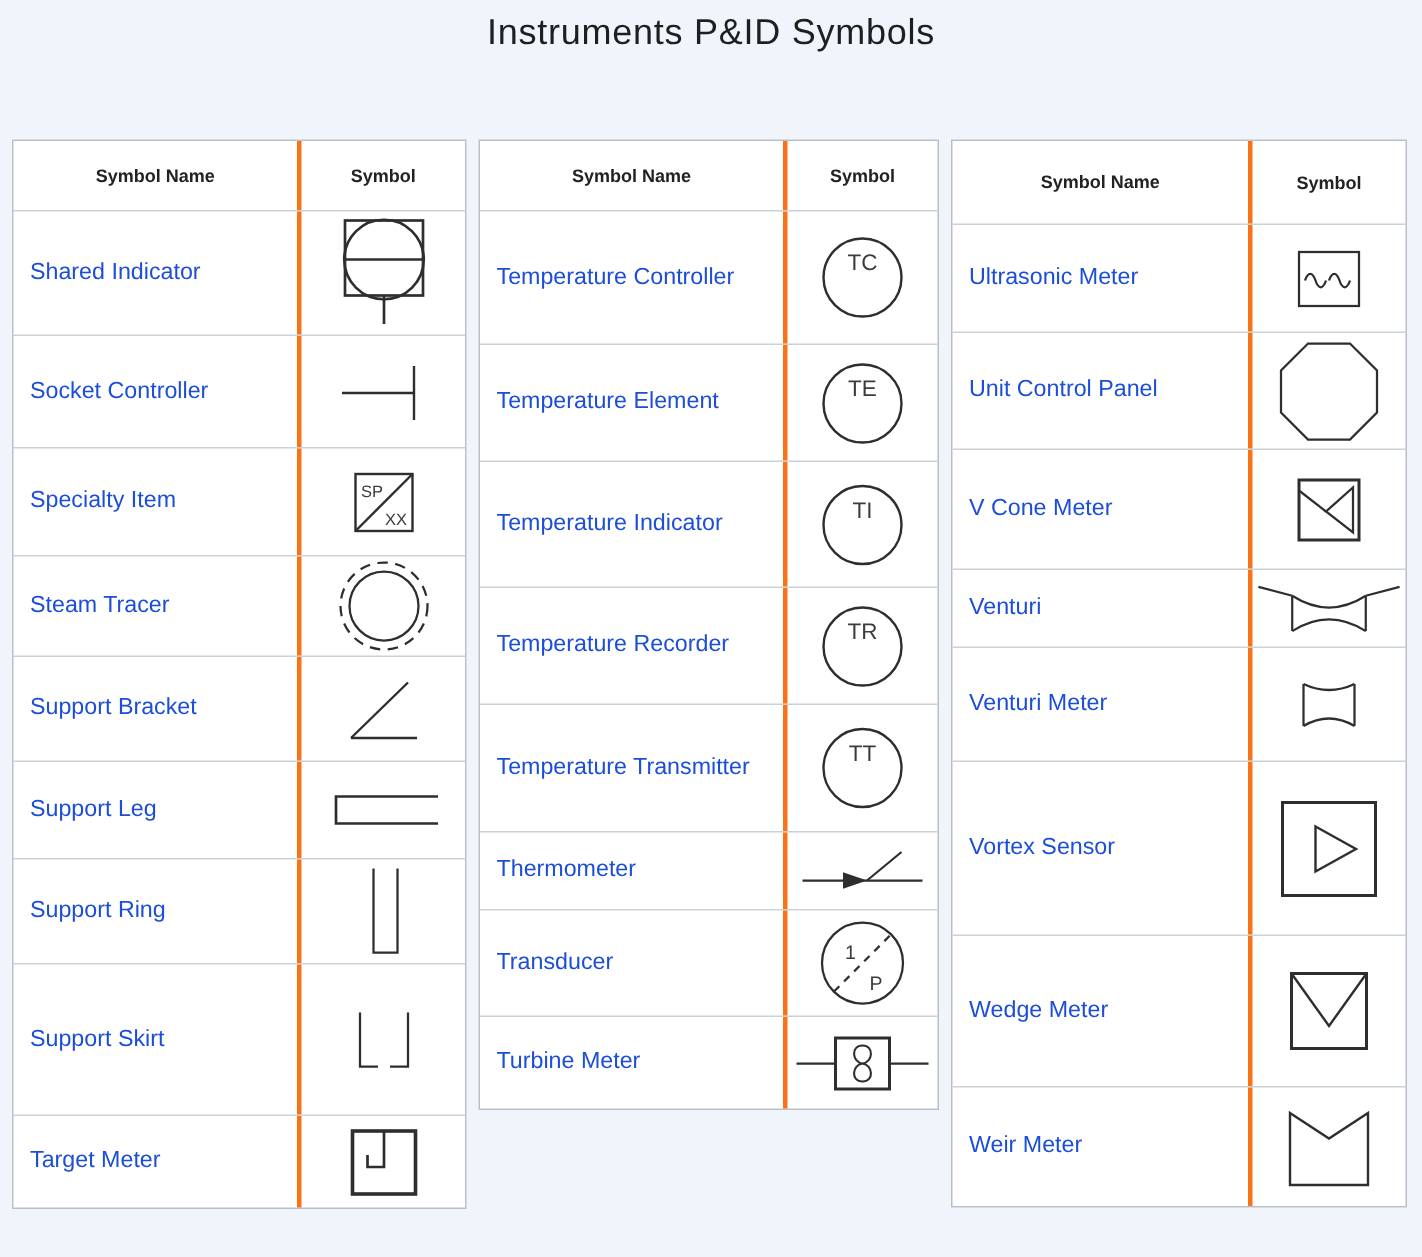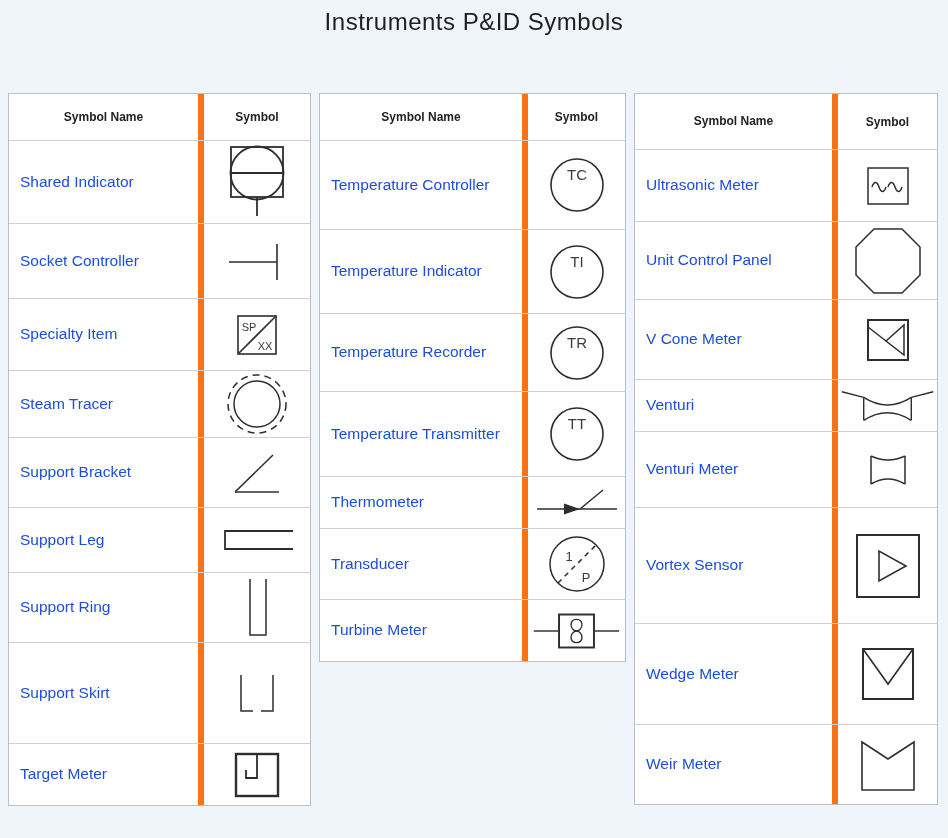--- a/index.html
+++ b/index.html
@@ -34,21 +34,21 @@
     align-items:center;
     padding:4px 8px 4px 11px;
     font-size:15.5px;
     color:#1d4ed8;
     line-height:1.35;
   }
   .sym-cell {
     display:flex;
     align-items:center;
     justify-content:center;
-    border-left:6px solid #f97316;
+    border-left:3px solid #f97316;
   }
   .t1 .sym-cell { width:112px; }
   .t2 .sym-cell { width:103px; }
   .t3 .sym-cell { width:105px; }
   .header .name-cell, .header .sym-cell {
     justify-content:center;
     font-weight:bold;
     font-size:12px;
     color:#222;
     padding:0;
@@ -186,20 +186,29 @@
       <div class="row" style="height:89px">
         <div class="name-cell">Temperature Controller</div>
         <div class="sym-cell">
           <svg width="58" height="58" viewBox="0 0 58 58" fill="none" stroke="#2e2e2e" stroke-width="1.6">
             <circle cx="29" cy="29" r="26"></circle>
             <text x="29" y="24" text-anchor="middle" font-size="15">TC</text>
           </svg>
         </div>
       </div>
 
+      <div class="row" style="height:78px">
+        <div class="name-cell">Temperature Element</div>
+        <div class="sym-cell">
+          <svg width="58" height="58" viewBox="0 0 58 58" fill="none" stroke="#2e2e2e" stroke-width="1.6">
+            <circle cx="29" cy="29" r="26"></circle>
+            <text x="29" y="24" text-anchor="middle" font-size="15">TE</text>
+          </svg>
+        </div>
+      </div>
 
       <div class="row" style="height:84px">
         <div class="name-cell">Temperature Indicator</div>
         <div class="sym-cell">
           <svg width="58" height="58" viewBox="0 0 58 58" fill="none" stroke="#2e2e2e" stroke-width="1.6">
             <circle cx="29" cy="29" r="26"></circle>
             <text x="29" y="24" text-anchor="middle" font-size="15">TI</text>
           </svg>
         </div>
       </div>

